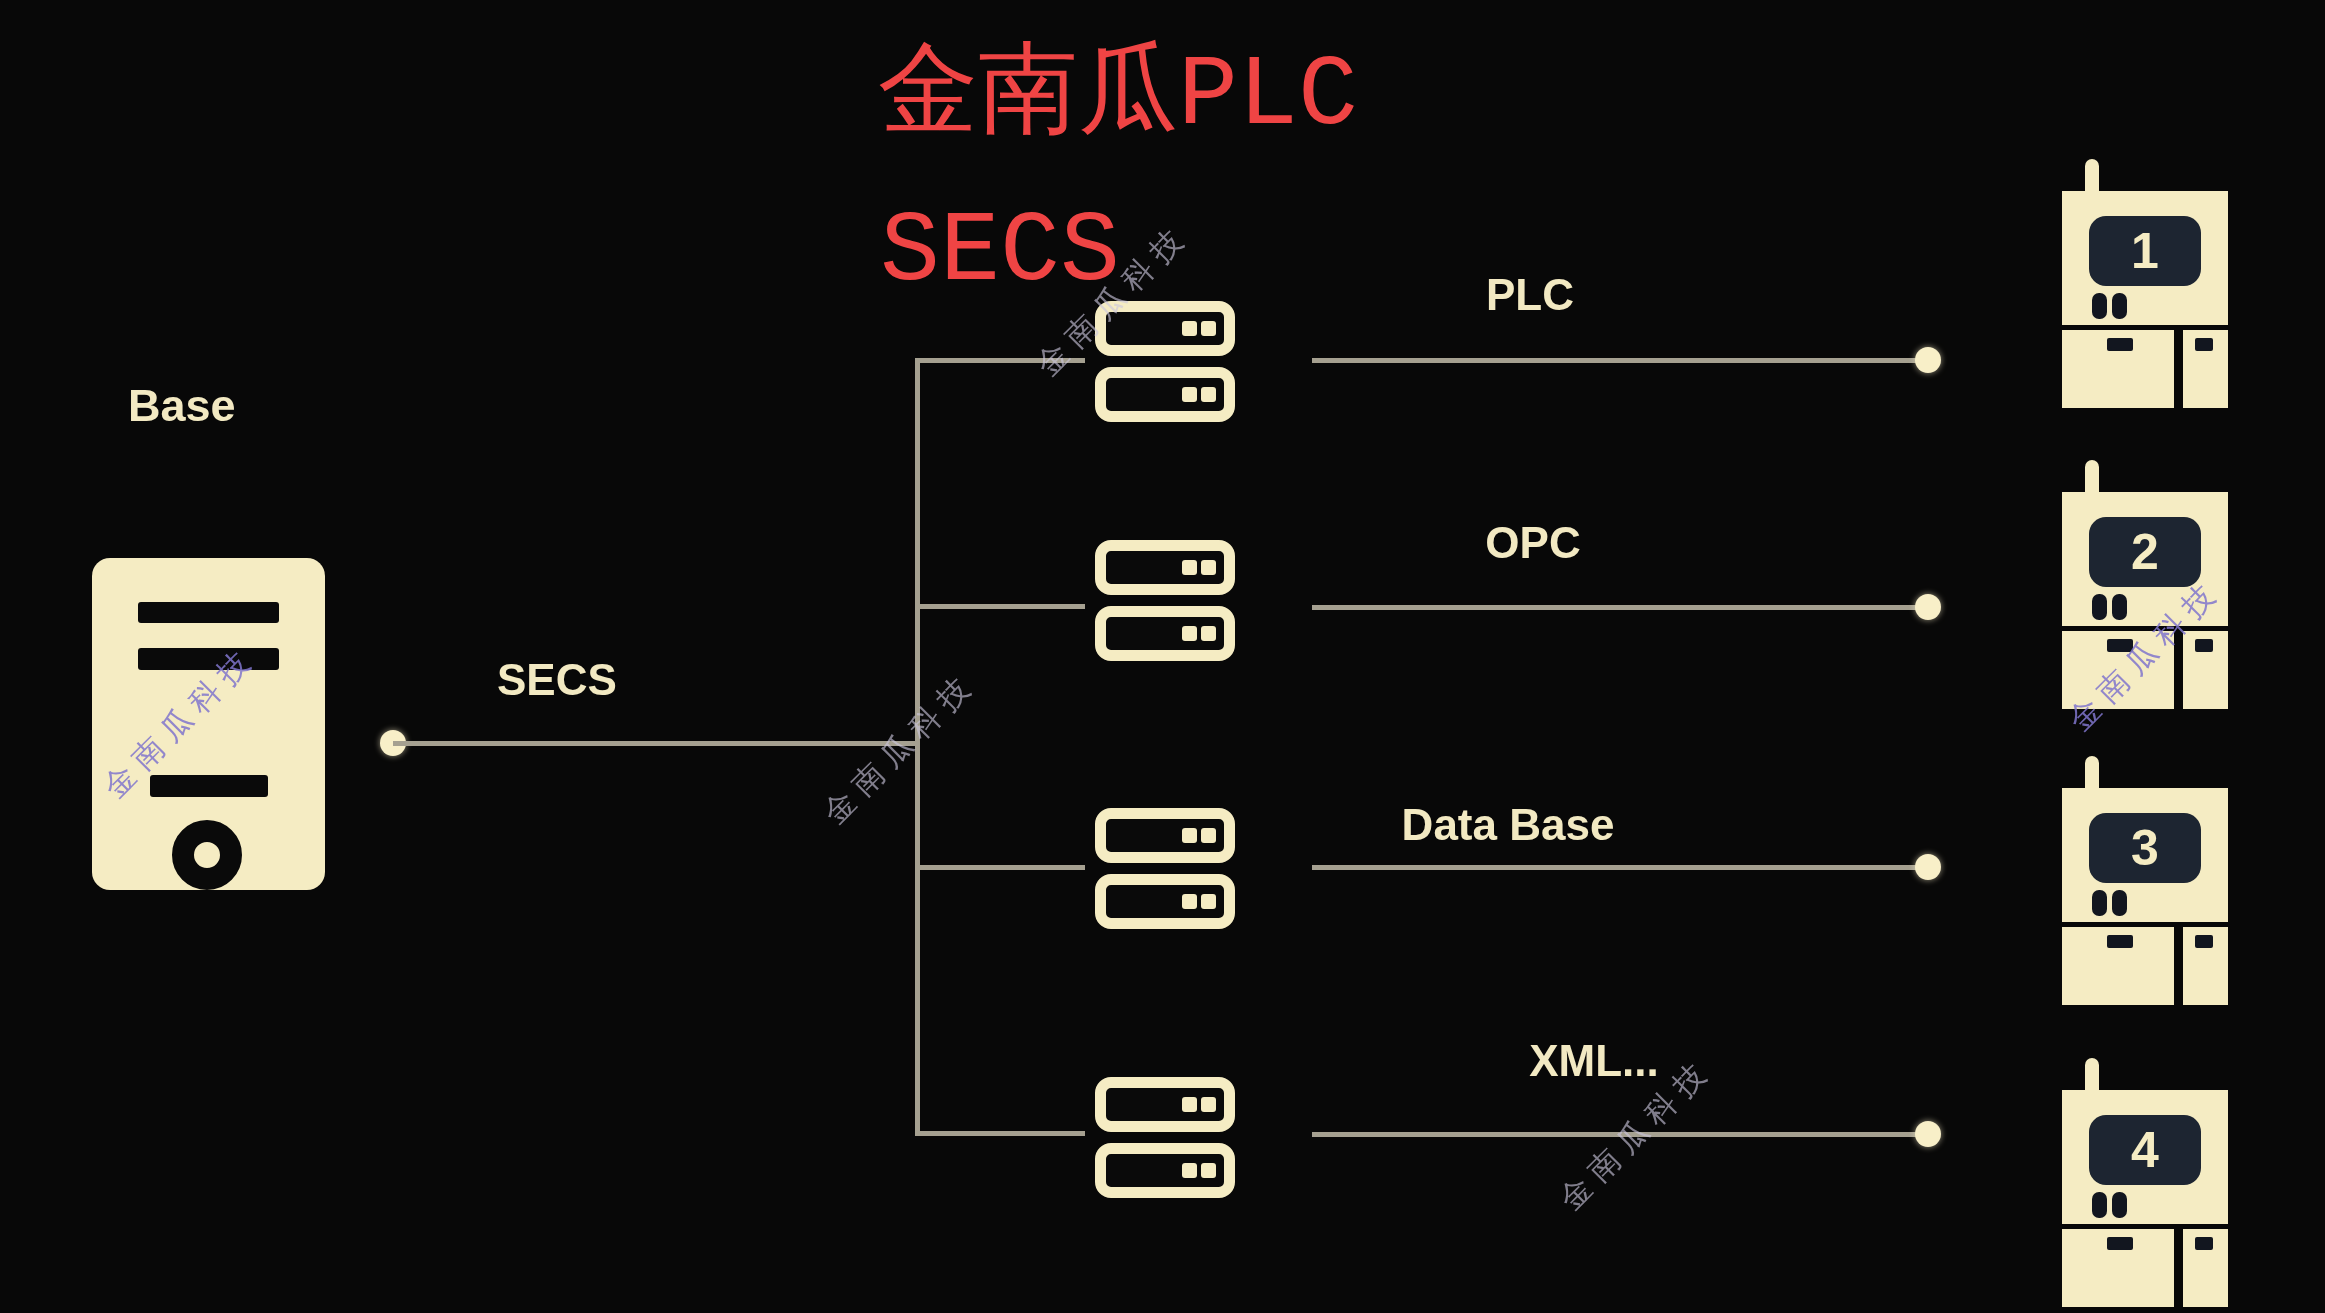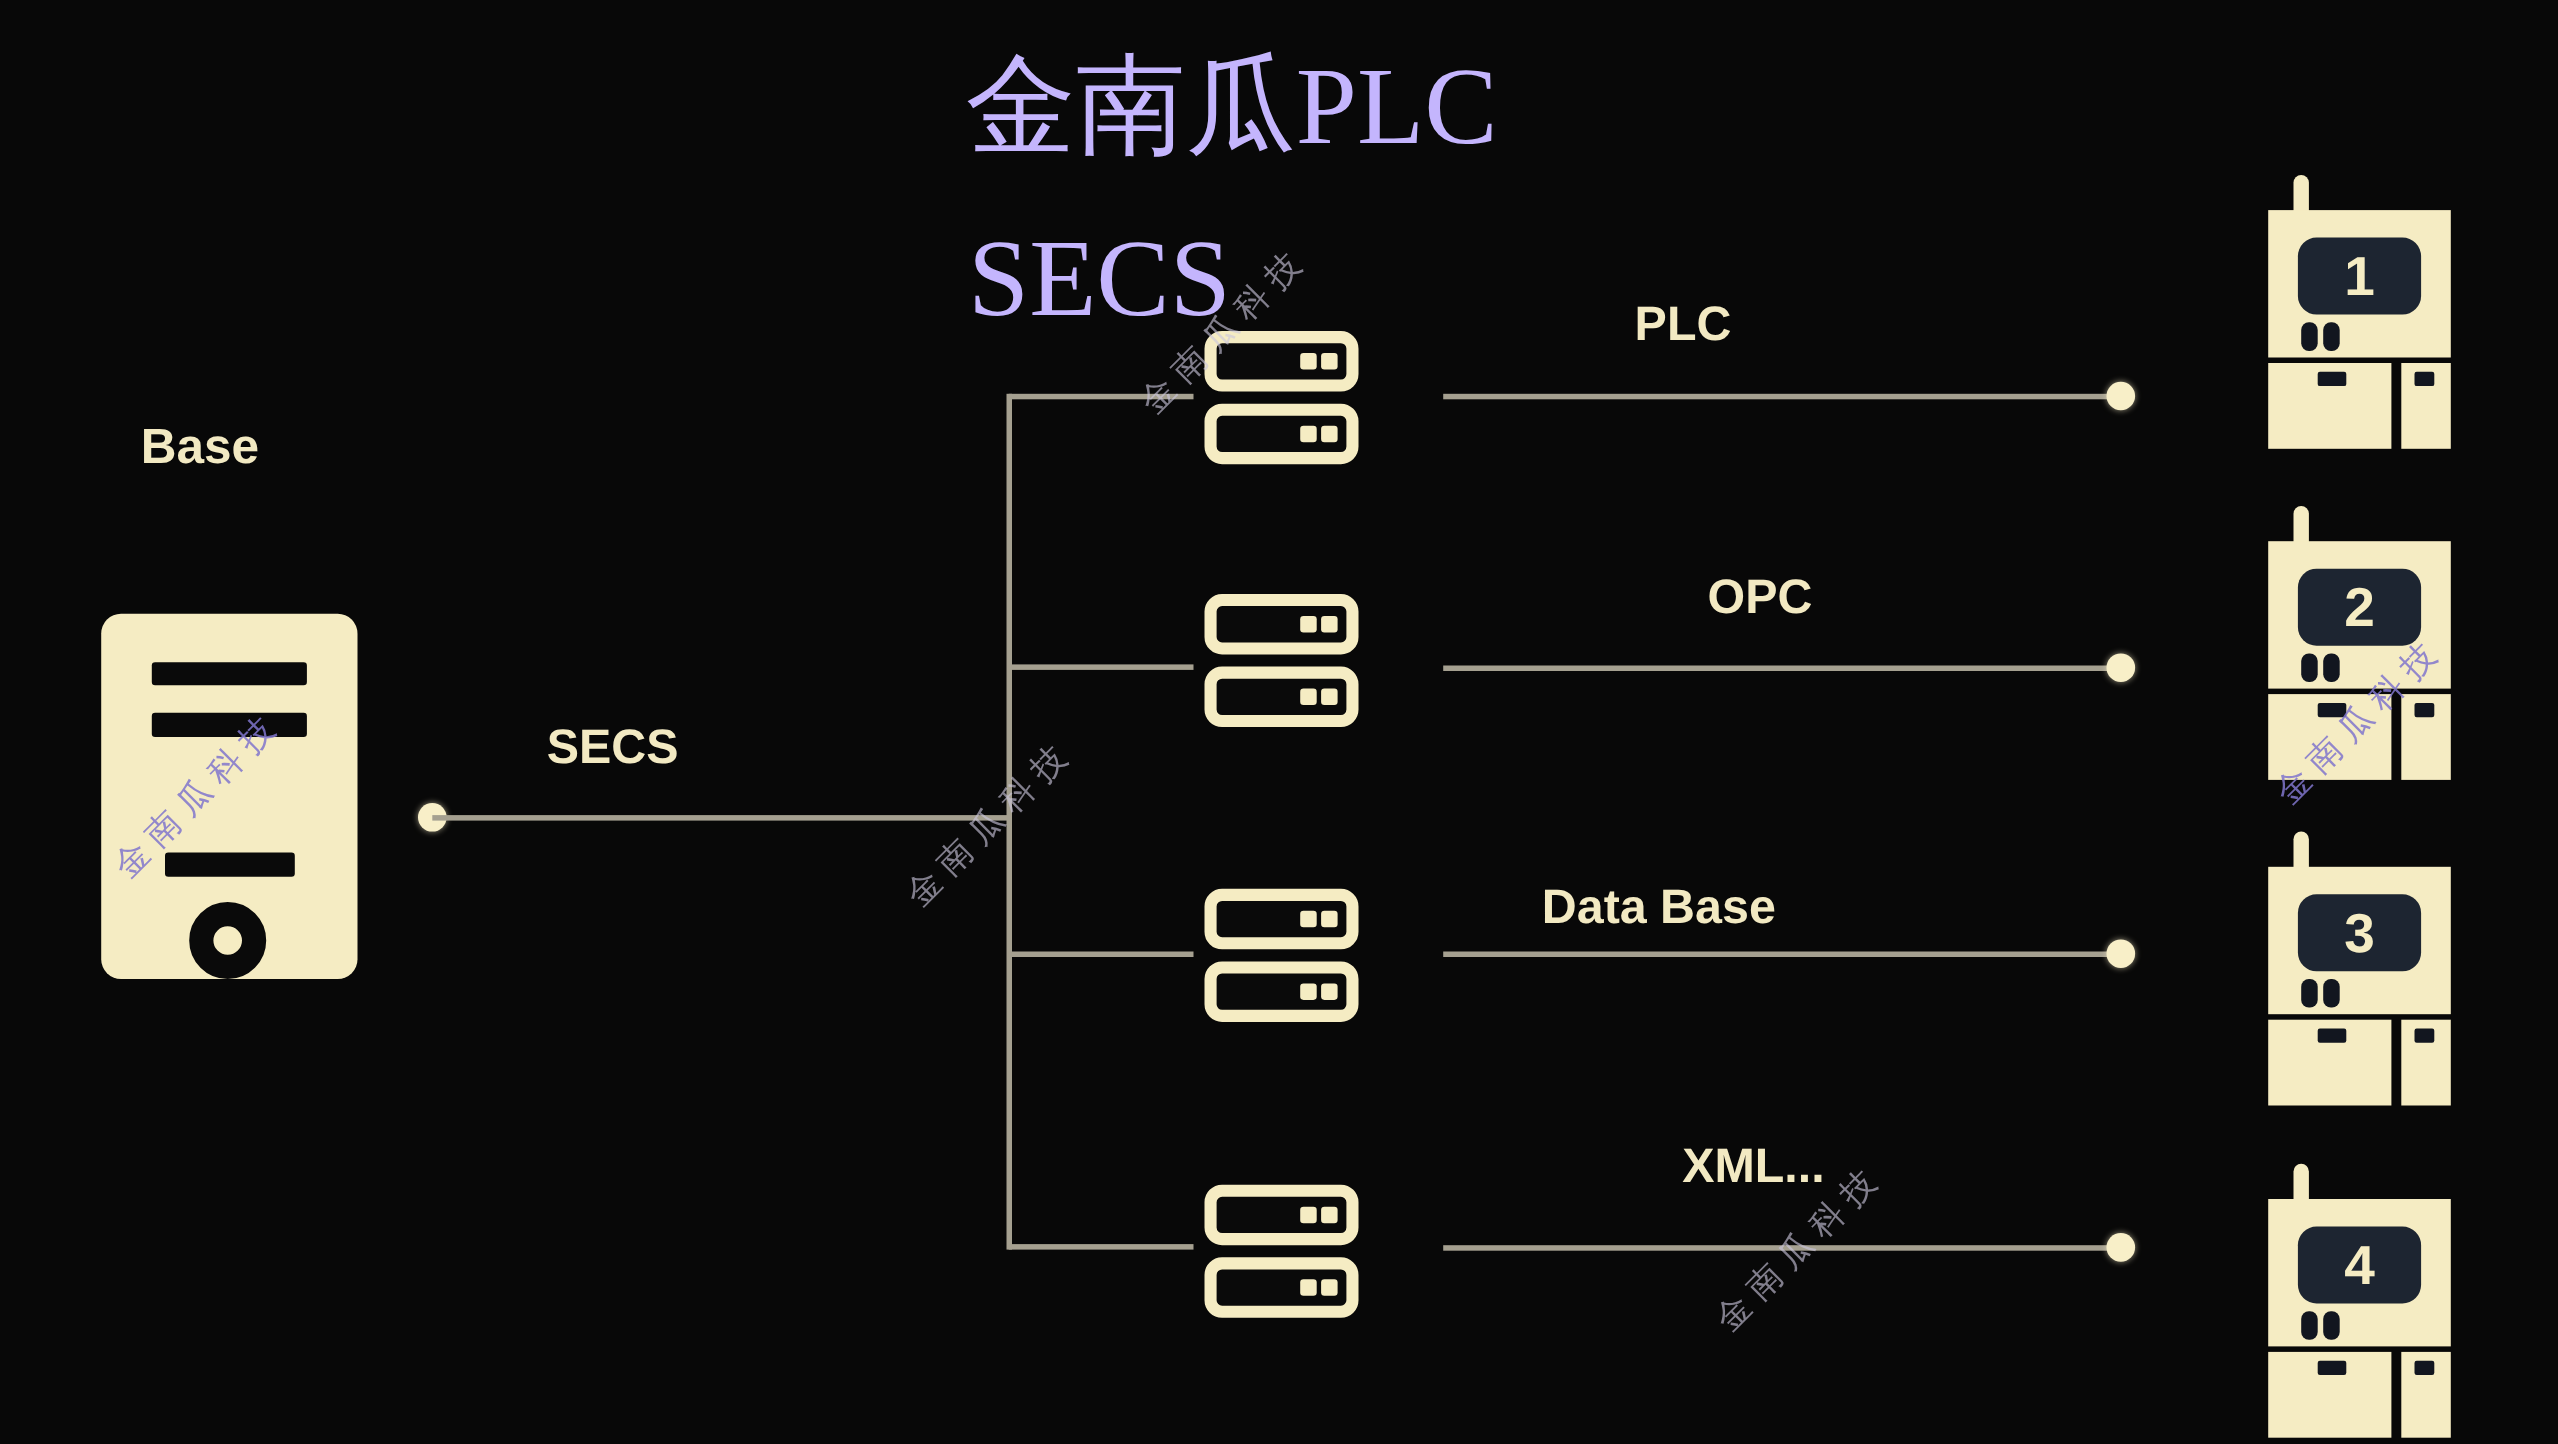--- a/index.html
+++ b/index.html
@@ -2,22 +2,22 @@
 <html><head>
 <meta charset="utf-8">
 <style>
   html,body{margin:0;padding:0;background:#080808;}
   .canvas{
     position:relative;width:2325px;height:1313px;background:#080808;
     overflow:hidden;font-family:"Liberation Sans",sans-serif;
   }
   
   .title-line{
-    position:absolute;font-family:Liberation Serif, serif;
-    color:#c4b5fd;font-size:100px;white-space:nowrap;line-height:1.1;
+    position:absolute;font-family:Liberation Mono, monospace;
+    color:#ef4444;font-size:100px;white-space:nowrap;line-height:1.1;
   }
   .hdr{position:absolute;color:#f2e9c2;font-weight:bold;font-size:46px;white-space:nowrap;}
   .proto{position:absolute;color:#f2e9c2;font-weight:bold;font-size:44px;white-space:nowrap;transform:translateX(-50%);}
   
   .line{position:absolute;background:#a5a090;}
   .dot{position:absolute;width:26px;height:26px;border-radius:50%;background:#f8efc8;box-shadow:0 0 6px rgba(248,239,200,.6);}
   
   .tower{position:absolute;left:92px;top:558px;width:233px;height:332px;background:#f5ecc3;border-radius:18px;}
   .tower .bar{position:absolute;background:#0a0a0a;border-radius:3px;}
   .tower .b1{left:46px;top:44px;width:141px;height:21px;}
@@ -120,21 +120,21 @@
     <div class="unit u2">
         <span class="led l1"></span>
         <span class="led l2"></span>
       </div>
   </div>
 
   <div class="proto" style="left:1530px;top:270px;">PLC</div>
   <div class="line" style="left:1312px;top:358px;width:617px;height:5px;"></div>
   <div class="dot" style="left:1915px;top:347px;"></div>
 
-  <div class="proto" style="left:1600px;top:518px;">OPC</div>
+  <div class="proto" style="left:1533px;top:518px;">OPC</div>
   <div class="line" style="left:1312px;top:605px;width:617px;height:5px;"></div>
   <div class="dot" style="left:1915px;top:594px;"></div>
 
   <div class="proto" style="left:1508px;top:800px;">Data Base</div>
   <div class="line" style="left:1312px;top:865px;width:617px;height:5px;"></div>
   <div class="dot" style="left:1915px;top:854px;"></div>
 
   <div class="proto" style="left:1594px;top:1036px;">XML...</div>
   <div class="line" style="left:1312px;top:1132px;width:617px;height:5px;"></div>
   <div class="dot" style="left:1915px;top:1121px;"></div>

